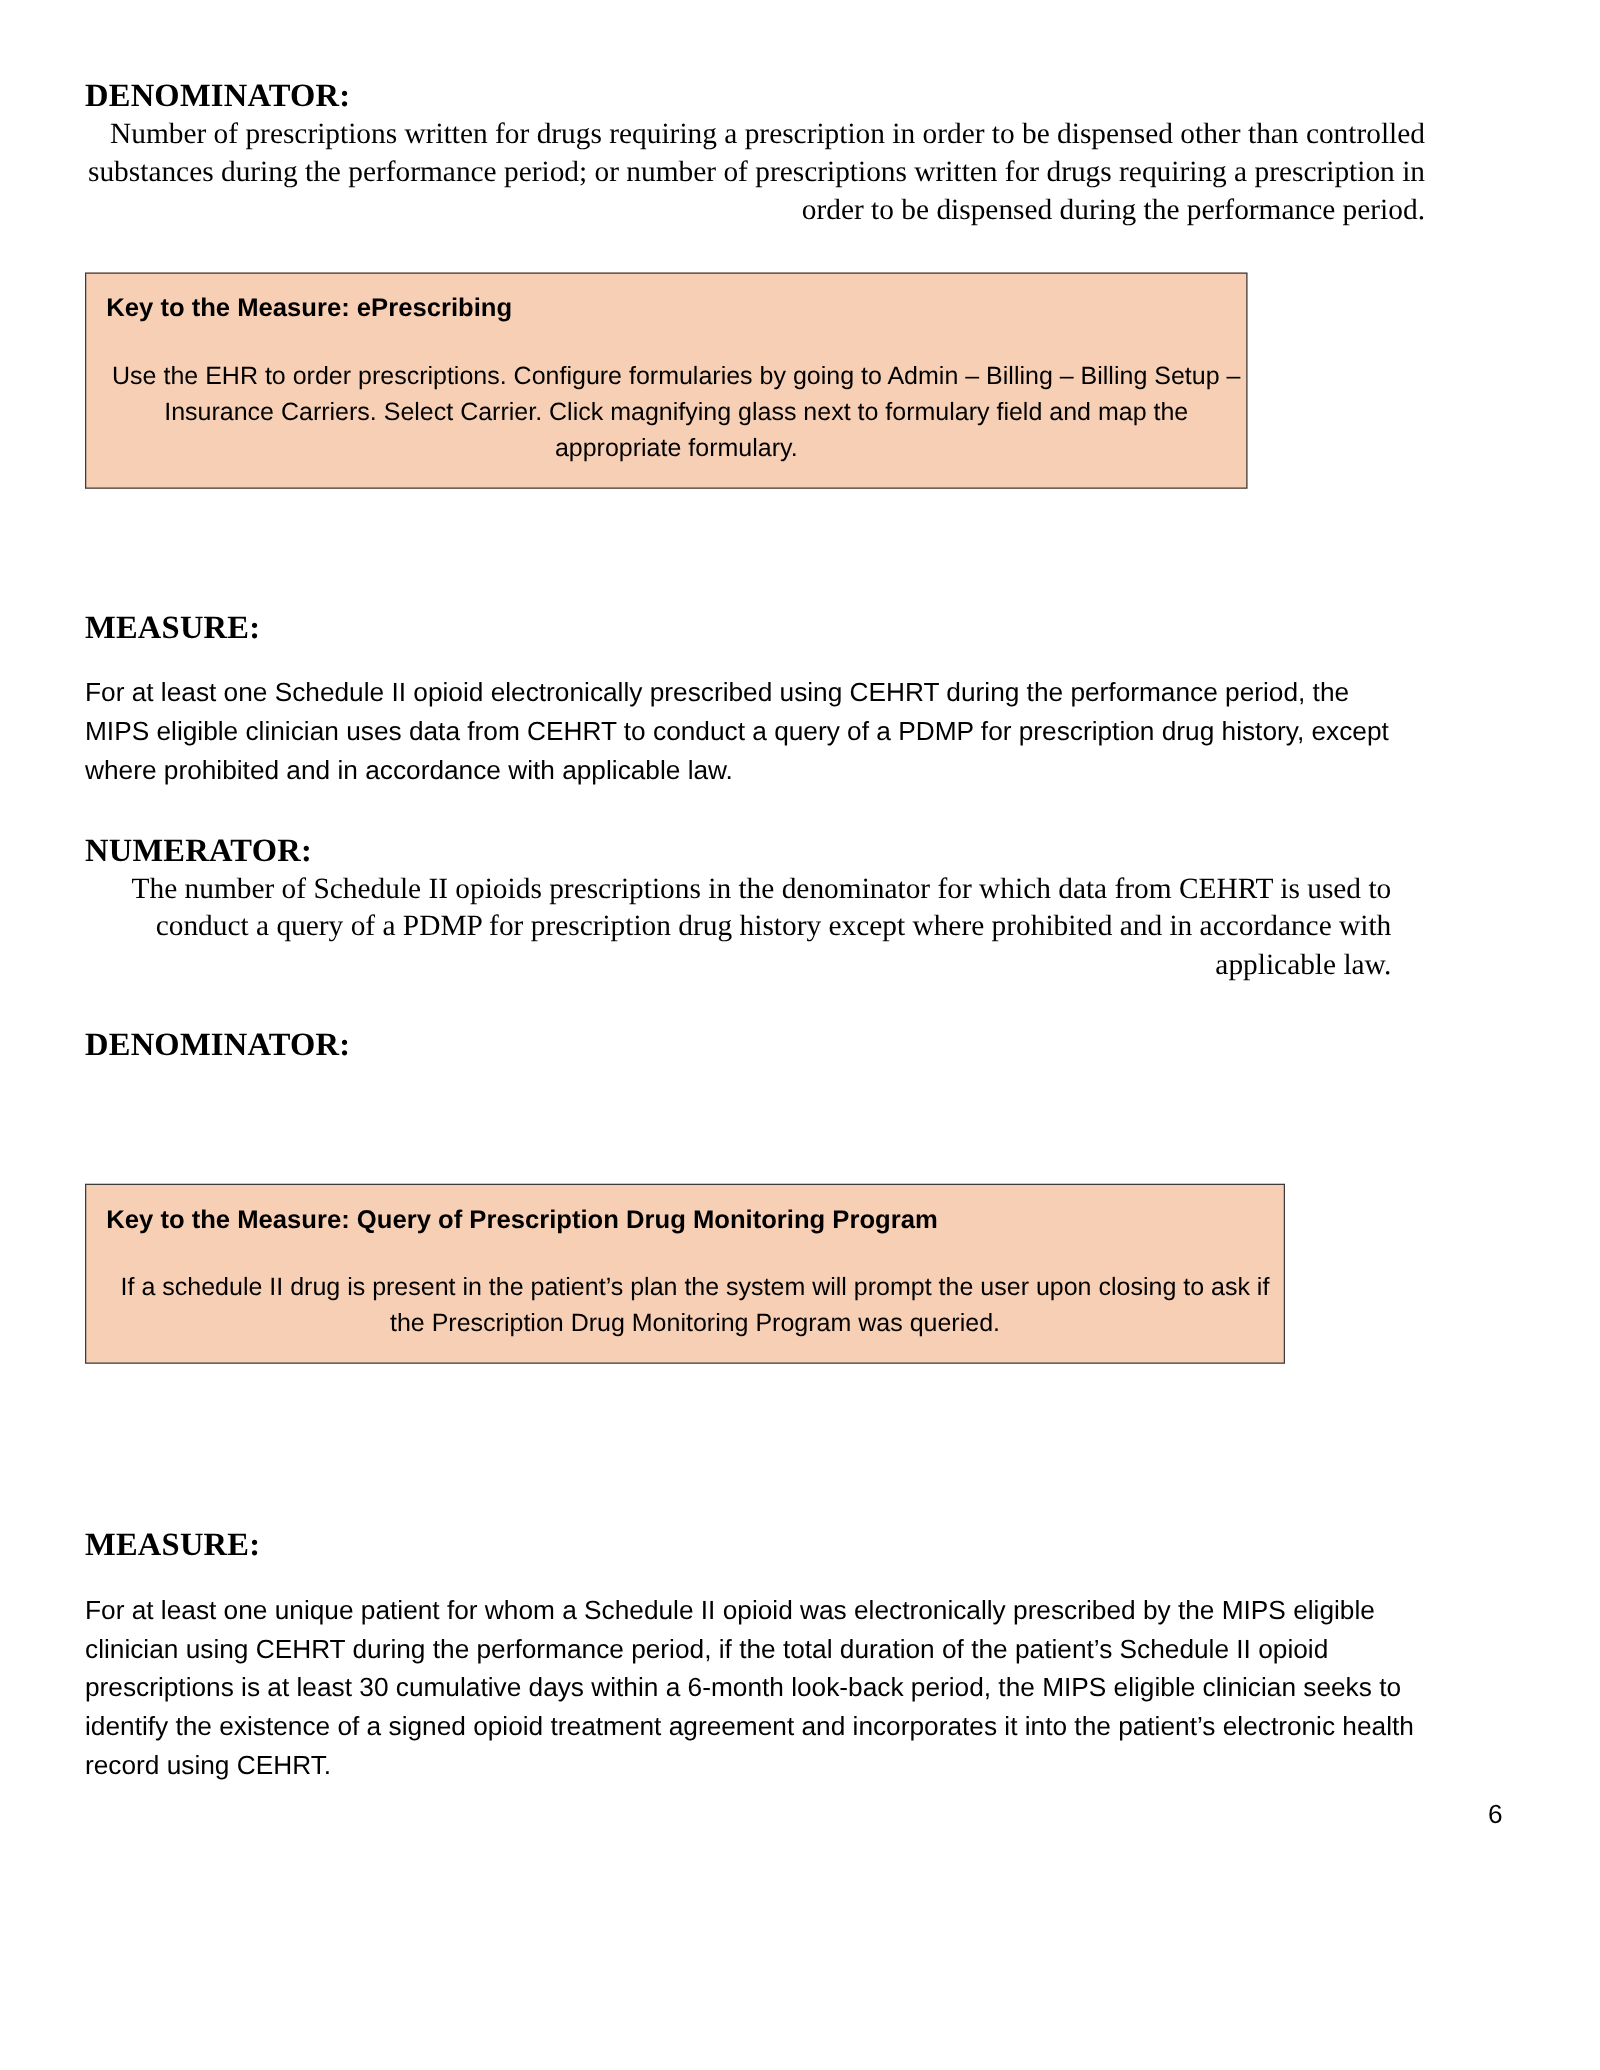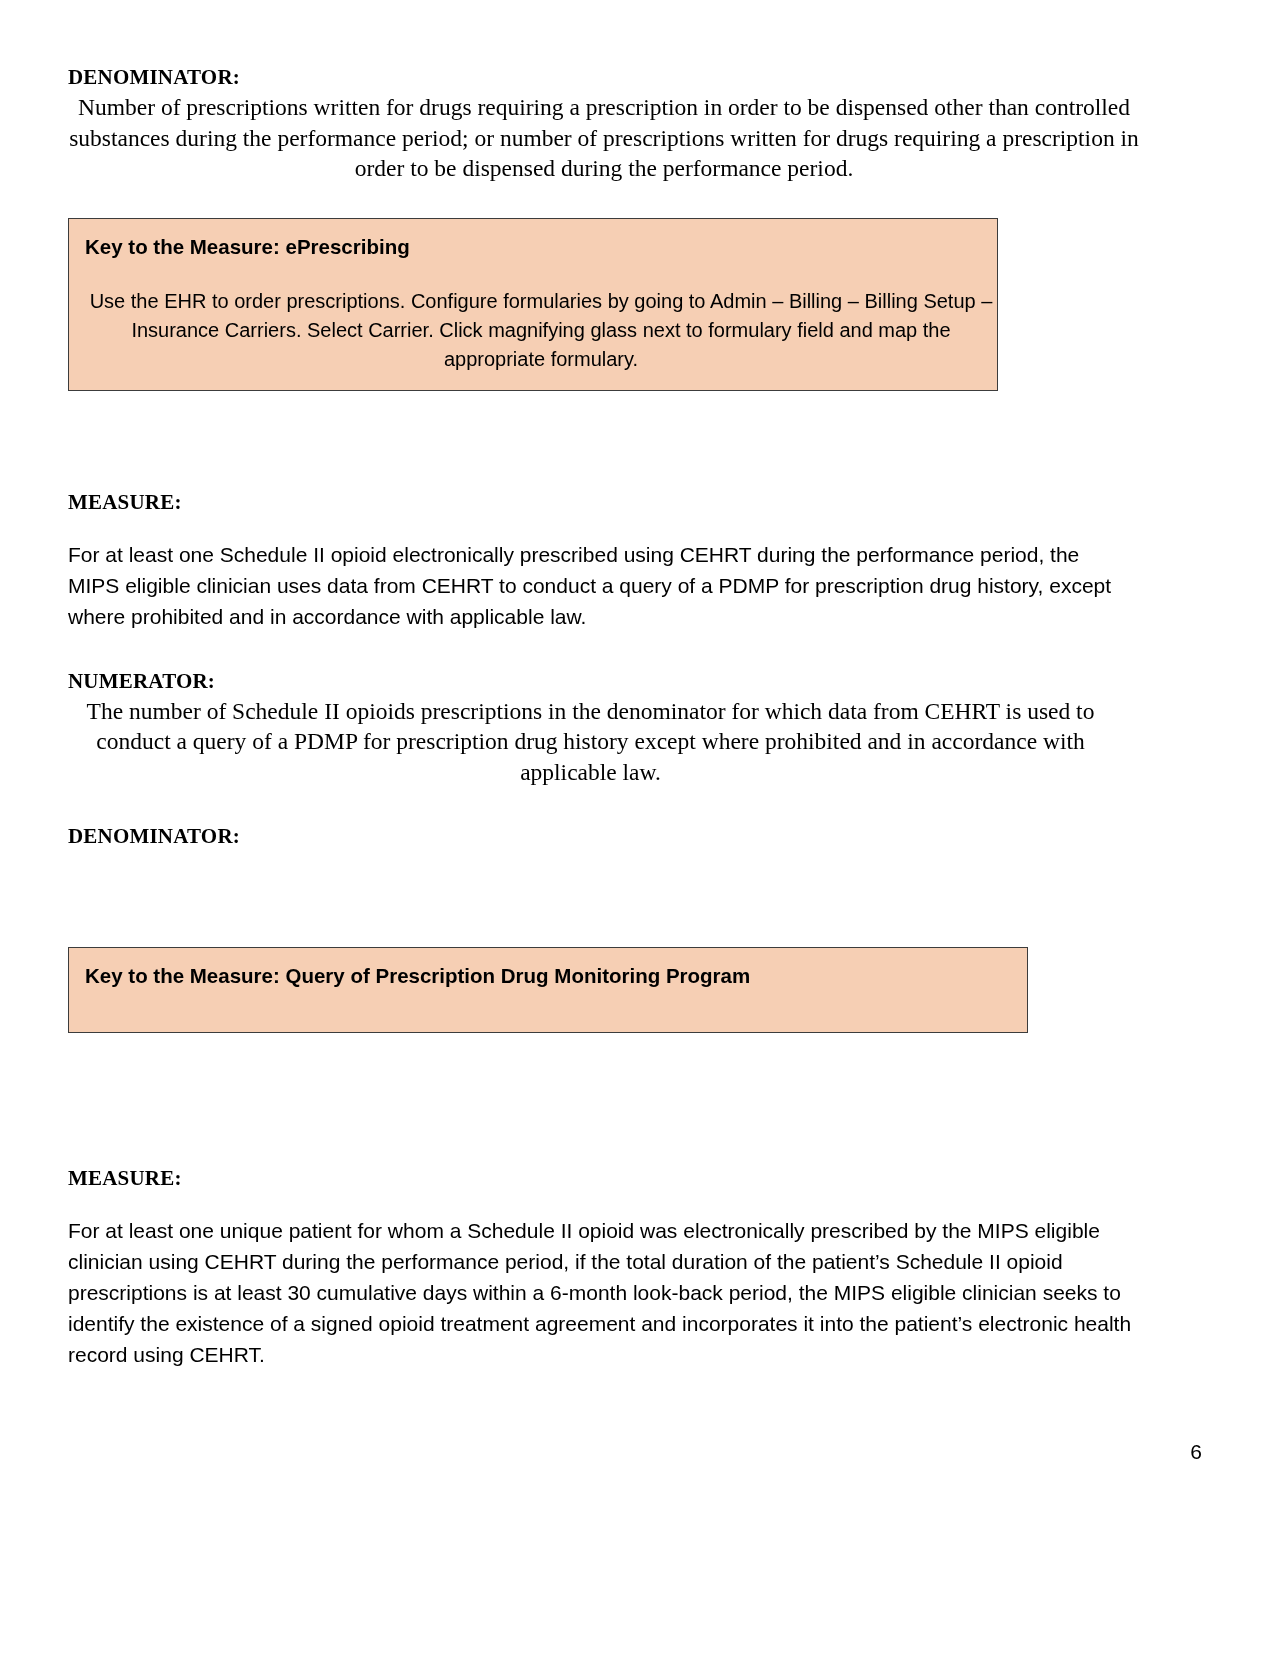--- a/index.html
+++ b/index.html
@@ -29,31 +29,31 @@
     position: absolute;
     left: 68px;
     top: 62px;
     width: 1072px;
   }
 
   
   .serif-head {
     font-family: "Liberation Serif", serif;
     font-weight: bold;
-    font-size: 21px;
+    font-size: 26px;
     line-height: 30px;
     letter-spacing: 0.2px;
     margin: 0;
   }
   .serif-body {
     font-family: "Liberation Serif", serif;
     font-size: 23.5px;
     line-height: 30.5px;
     margin: 0;
-    text-align: center;
+    text-align: right;
   }
 
   
   .sans-body {
     font-family: "Liberation Sans", sans-serif;
     font-size: 21px;
     line-height: 31px;
     margin: 0;
     color: #000000;
   }
@@ -142,20 +142,21 @@
       <div class="spacer-m"></div>
 
       <p class="serif-head">DENOMINATOR:</p>
     </div>
 
     <div class="spacer-xl"></div>
 
     <div class="callout" style="width:960px;">
       <p class="callout-title">Key to the Measure: Query of Prescription Drug Monitoring Program</p>
       <div class="callout-gap"></div>
+      <p class="callout-body">If a schedule II drug is present in the patient’s plan the system will prompt the user upon closing to ask if the Prescription Drug Monitoring Program was queried.</p>
     </div>
 
     <div class="spacer-xl"></div>
 
     <div>
 
       <div class="spacer-m"></div>
 
       <p class="serif-head">MEASURE:</p>
 

